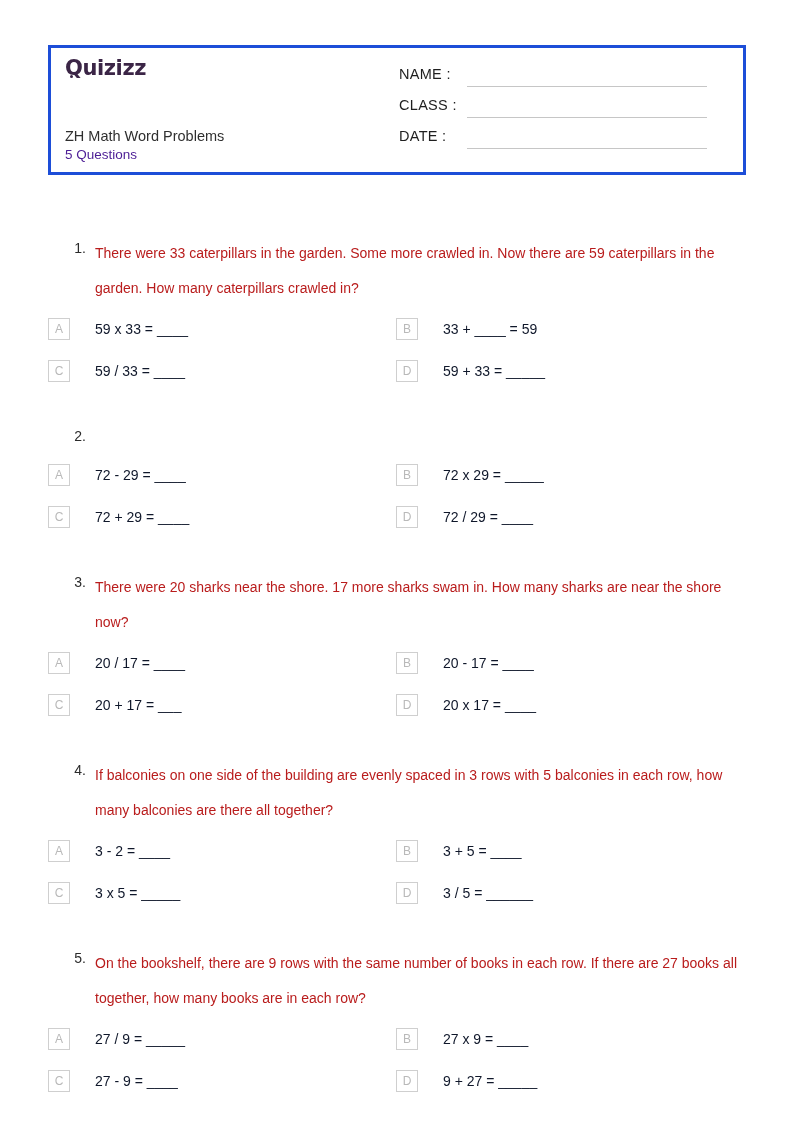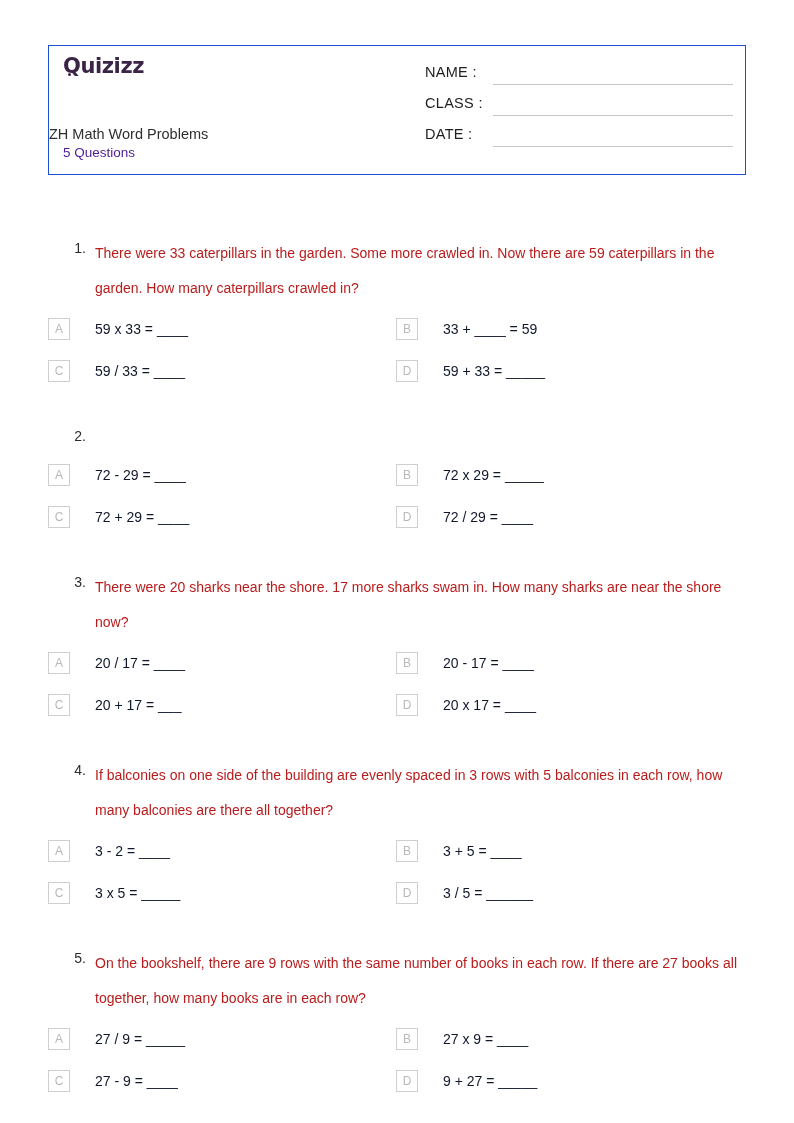--- a/index.html
+++ b/index.html
@@ -16,21 +16,21 @@
     overflow: hidden;
   }
 
   
   .header-card {
     position: absolute;
     left: 48px;
     top: 45px;
     width: 698px;
     height: 130px;
-    border: 1px solid #1d4ed8;
+    border: 3px solid #1d4ed8;
     box-sizing: border-box;
     background: #fff;
   }
   .header-left {
     position: absolute;
     left: 14px;
     top: 10px;
     width: 340px;
   }
   .logo {
@@ -51,40 +51,40 @@
     position: absolute;
     left: 5px;
     bottom: 1px;
     width: 3px;
     height: 3px;
     border-radius: 50%;
     background: #3b2546;
   }
   .quiz-title {
     position: absolute;
-    left: 0;
+    left: 14px;
     top: 79px;
     font-size: 14.5px;
     color: #2f2f2f;
     line-height: 1.35;
     white-space: nowrap;
   }
   .quiz-subtitle {
     position: absolute;
     left: 14px;
     top: 98px;
     font-size: 13.5px;
     color: #4c1d95;
     line-height: 1.35;
     white-space: nowrap;
   }
 
   .header-fields {
     position: absolute;
-    left: 376px;
+    left: 348px;
     top: 16px;
     width: 318px;
   }
   .field-row {
     position: relative;
     height: 31px;
   }
   .field-label {
     position: absolute;
     left: 0;

